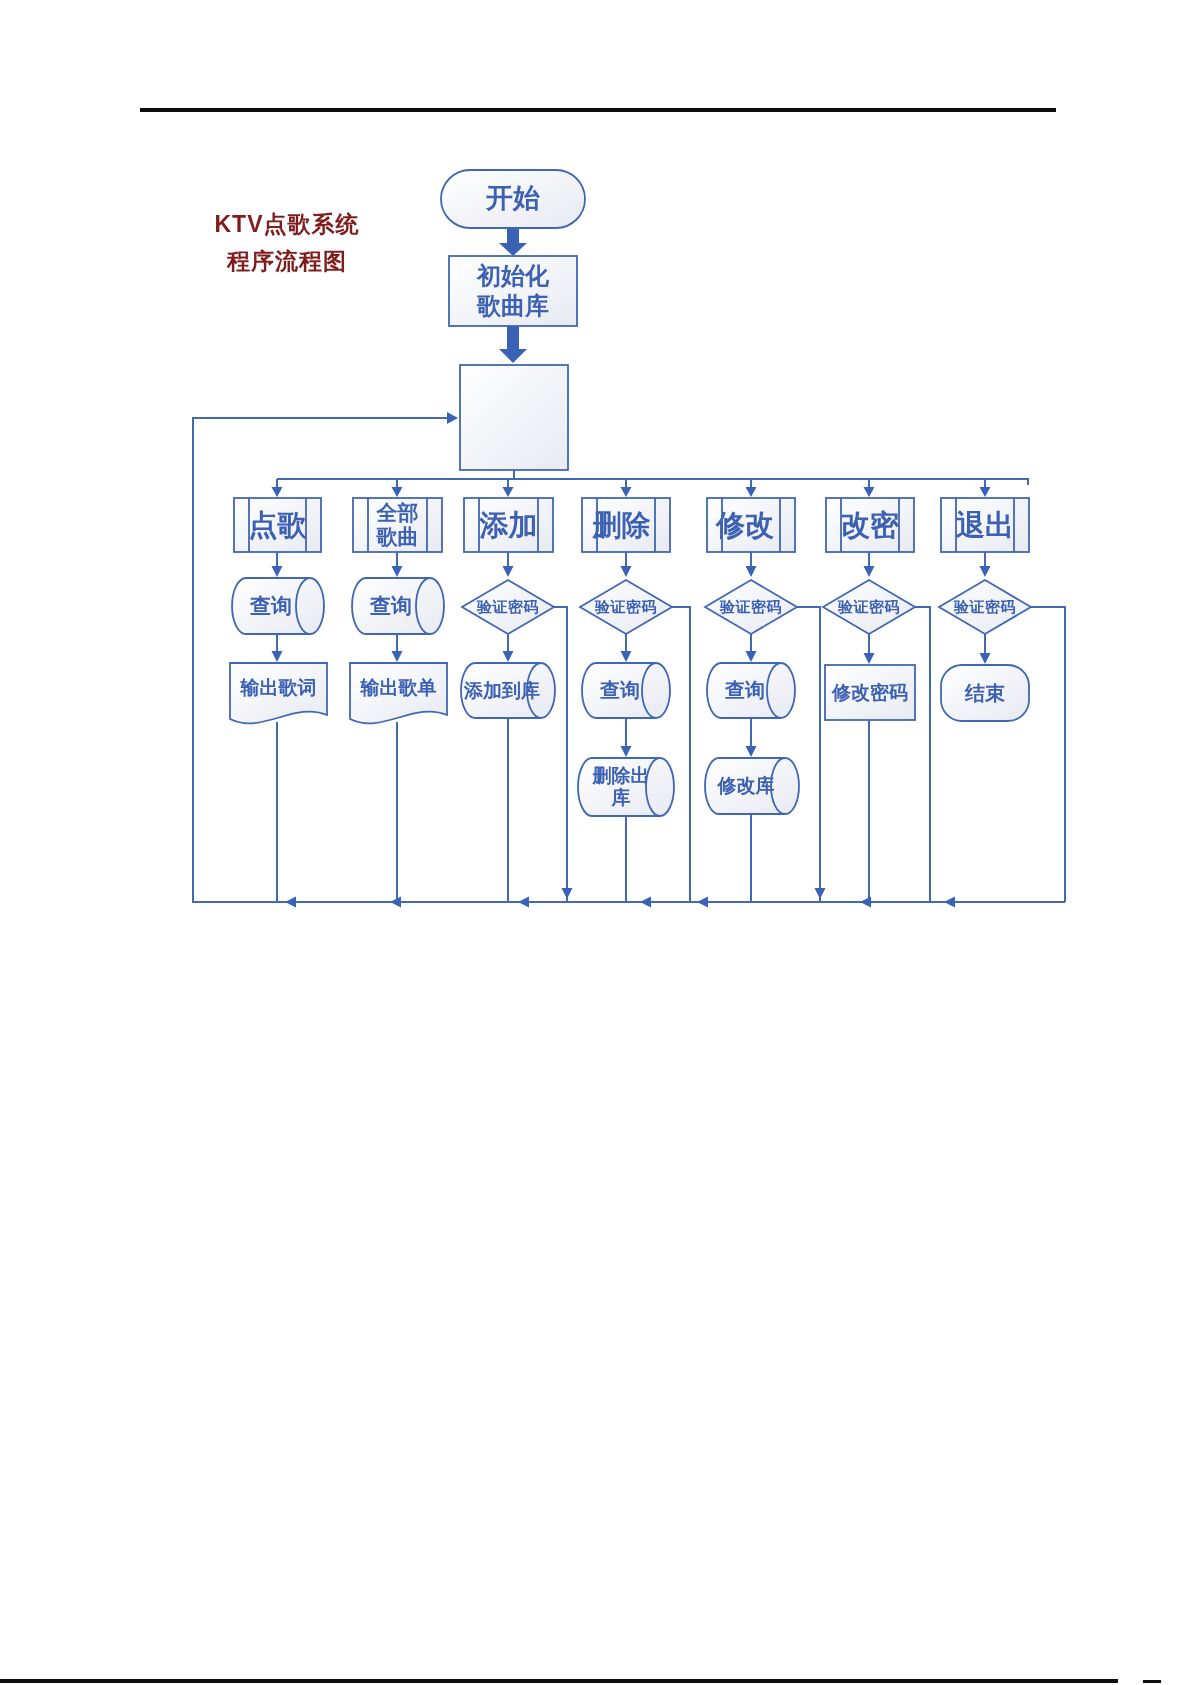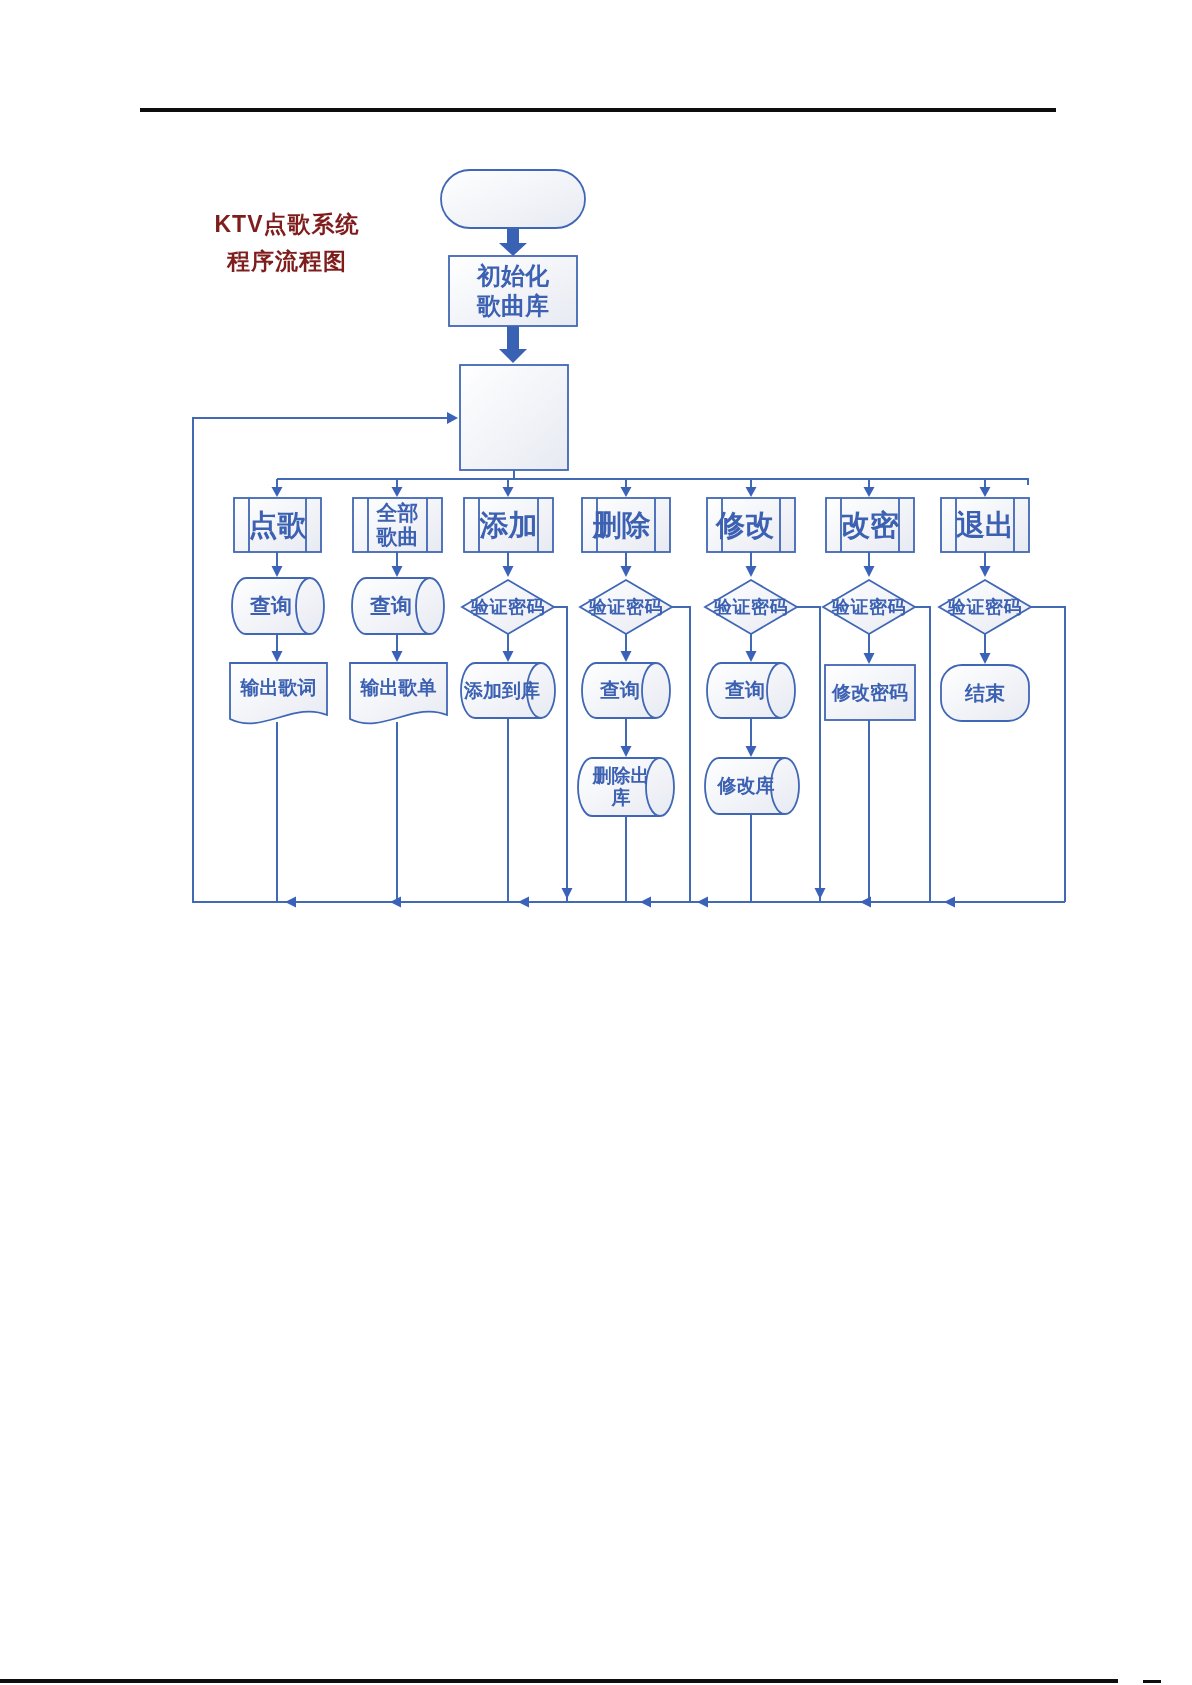--- a/index.html
+++ b/index.html
@@ -13,21 +13,21 @@
     color:#7f1d1d;font-size:23px;font-weight:bold;line-height:37px;letter-spacing:1px;
   }
   #fc{position:absolute;left:0;top:0;}
   .lbl{
     position:absolute;display:flex;align-items:center;justify-content:center;
     text-align:center;white-space:pre-line;color:#3c61b2;font-weight:bold;
     pointer-events:none;line-height:1.25;
   }
   .fs27{font-size:27px;} .fs24{font-size:24px;} .fs23{font-size:29px;}
   .fs21{font-size:21px;} .fs20{font-size:20px;} .fs19{font-size:19px;}
-  .fs12{font-size:18px;letter-spacing:0.5px;text-align:center;}
+  .fs12{font-size:15px;letter-spacing:0.5px;text-align:center;}
   .tight{line-height:1.15;}
 </style>
 </head>
 <body>
 
 <div id="page">
 
   <div class="rule" style="left:140px;top:108px;width:916px;height:4px;"></div>
   <div class="rule" style="left:0px;top:1679px;width:1118px;height:4px;"></div>
   <div class="rule" style="left:1143px;top:1680px;width:18px;height:3px;"></div>
@@ -215,20 +215,21 @@
       <polygon points="580,607 626,580 672,607 626,634"></polygon>
       <polygon points="705,607 751,580 797,607 751,634"></polygon>
       <polygon points="823,607 869,580 915,607 869,634"></polygon>
       <polygon points="939,607 985,580 1031,607 985,634"></polygon>
 
       <path d="M230,663 L327,663 L327,715 C294,701 262,735 230,719 Z"></path>
       <path d="M350,663 L447,663 L447,715 C414,701 382,735 350,719 Z"></path>
     </g>
   </svg>
 
+  <div class="lbl fs27" style="left:441px;top:170px;width:144px;height:58px;">开始</div>
   <div class="lbl fs24" style="left:449px;top:258px;width:128px;height:66px;">初始化
 歌曲库</div>
 
   <div class="lbl fs23" style="left:234px;top:498px;width:87px;height:54px;">点歌</div>
   <div class="lbl fs21 tight" style="left:353px;top:496px;width:89px;height:58px;">全部
 歌曲</div>
   <div class="lbl fs23" style="left:464px;top:498px;width:89px;height:54px;">添加</div>
   <div class="lbl fs23" style="left:582px;top:498px;width:79px;height:54px;">删除</div>
   <div class="lbl fs23" style="left:707px;top:498px;width:76px;height:54px;">修改</div>
   <div class="lbl fs23" style="left:826px;top:498px;width:88px;height:54px;">改密</div>

